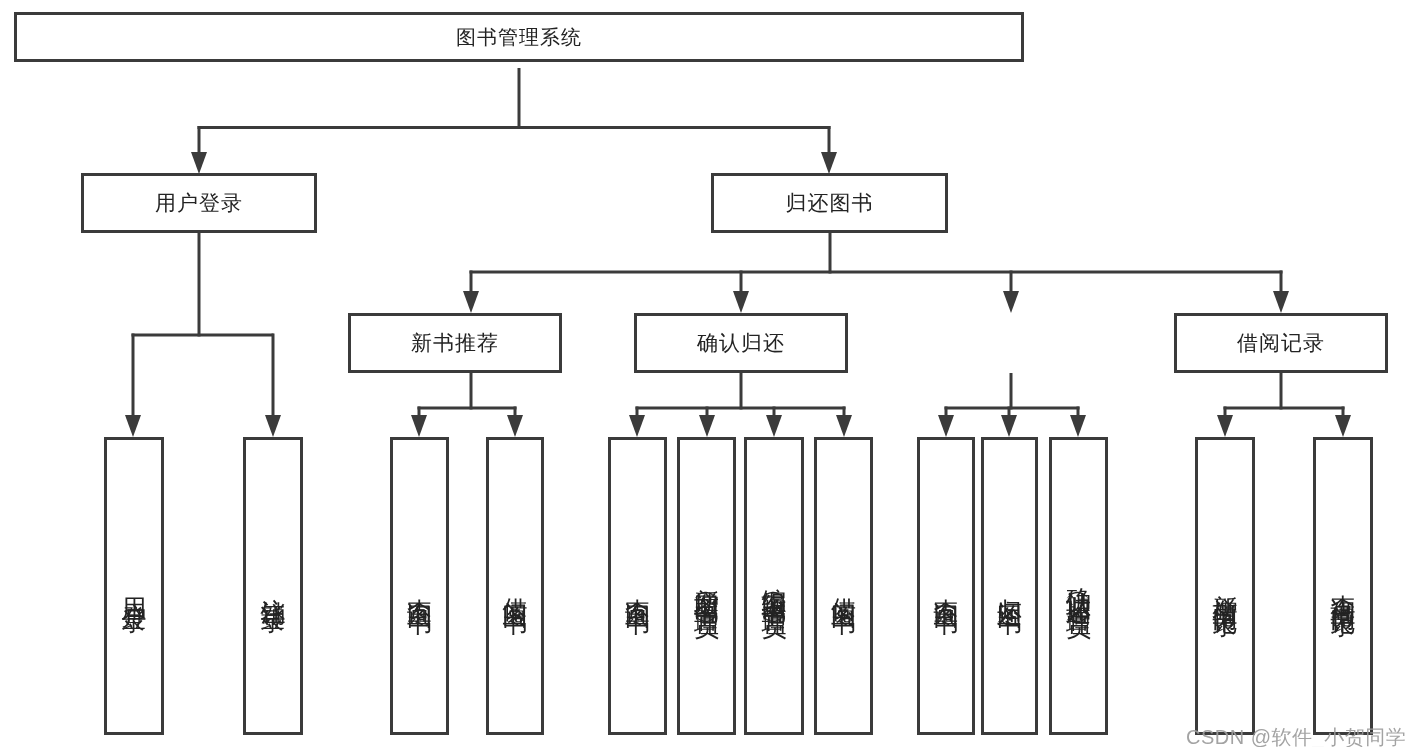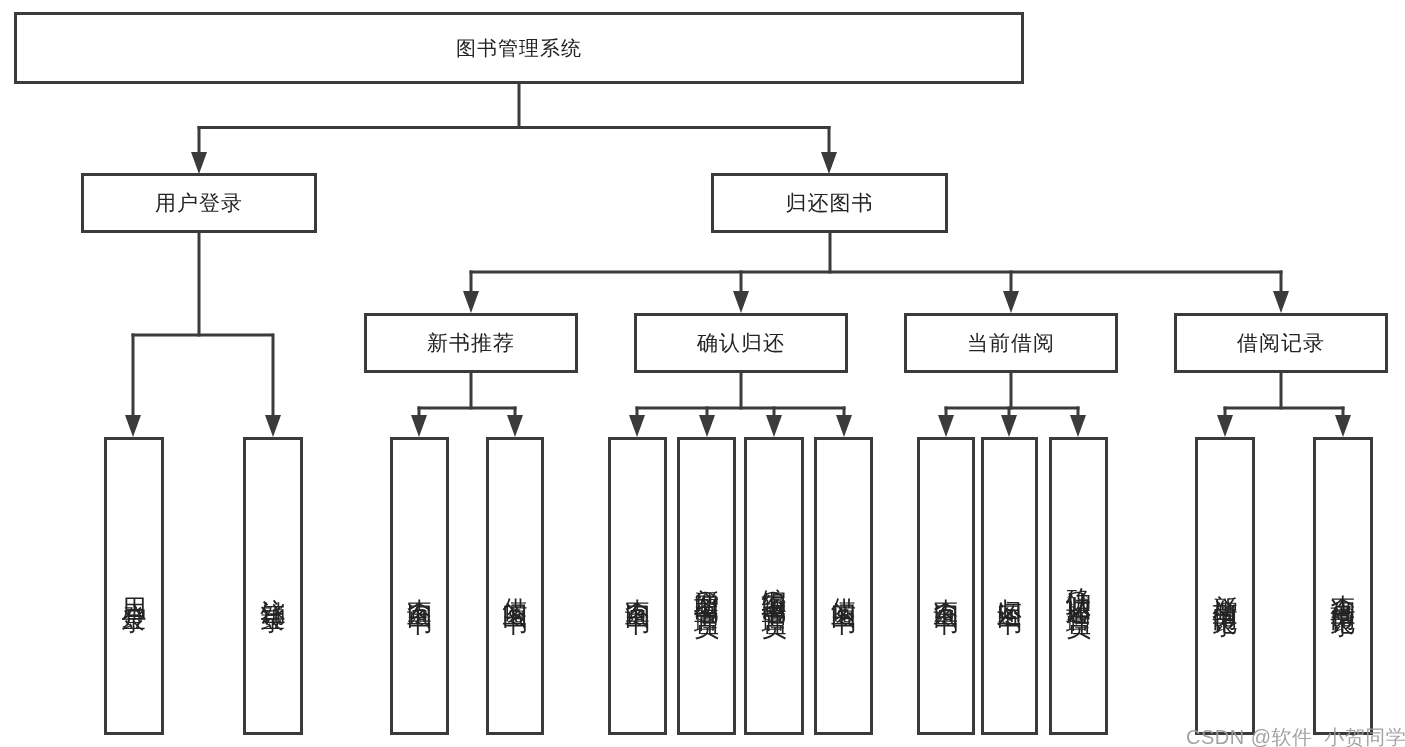--- a/index.html
+++ b/index.html
@@ -135,40 +135,37 @@
         <line x1="1281" y1="373" x2="1281" y2="409.5"></line>
         <line x1="1223.5" y1="408" x2="1344.5" y2="408"></line>
         <line x1="1225" y1="406.5" x2="1225" y2="419"></line>
         <polygon points="1217,415 1233,415 1225,437" stroke="none"></polygon>
         <line x1="1343" y1="406.5" x2="1343" y2="419"></line>
         <polygon points="1335,415 1351,415 1343,437" stroke="none"></polygon>
       </g>
     </g>
   </svg>
 
-  <div class="node root-box" style="left:14px; top:12px; width:1010px; height:72px;">
+  <div class="node root-box" style="left:14px; top:12px; width:1010px; height:50px;">
     <span class="hlabel">图书管理系统</span>
   </div>
 
   <div class="node" style="left:81px; top:173px; width:236px; height:60px;">
     <span class="hlabel">用户登录</span>
   </div>
   <div class="node" style="left:711px; top:173px; width:237px; height:60px;">
     <span class="hlabel">归还图书</span>
   </div>
 
-  <div class="node lvl2" style="left:364px;text-align:center;">
+  <div class="node lvl2" style="left:348px;text-align:center;">
     <span class="hlabel">新书推荐</span>
   </div>
   <div class="node lvl2" style="left:634px;">
     <span class="hlabel">确认归还</span>
   </div>
-  <div class="node lvl2" style="left:904px;">
-    <span class="hlabel">当前借阅</span>
-  </div>
   <div class="node lvl2" style="left:1174px;">
     <span class="hlabel">借阅记录</span>
   </div>
 
   <div class="node leaf" style="left:104px; width:60px;">
     <span class="vlabel">用户登录</span>
   </div>
   <div class="node leaf" style="left:243px; width:60px;">
     <span class="vlabel">注销登录</span>
   </div>

